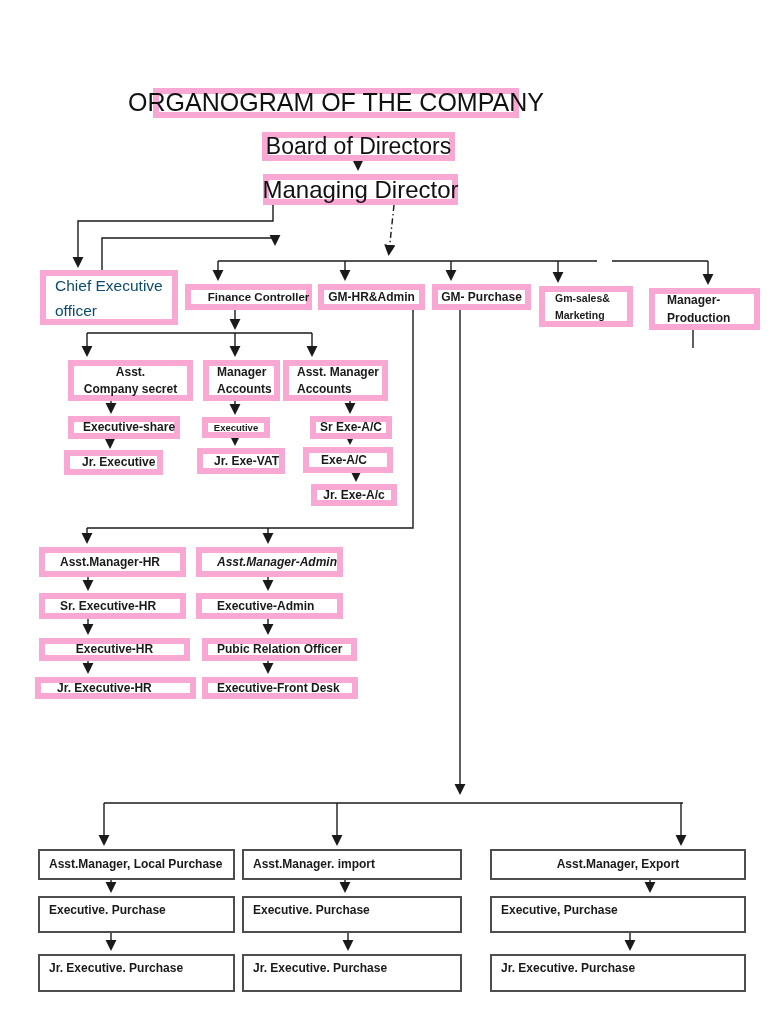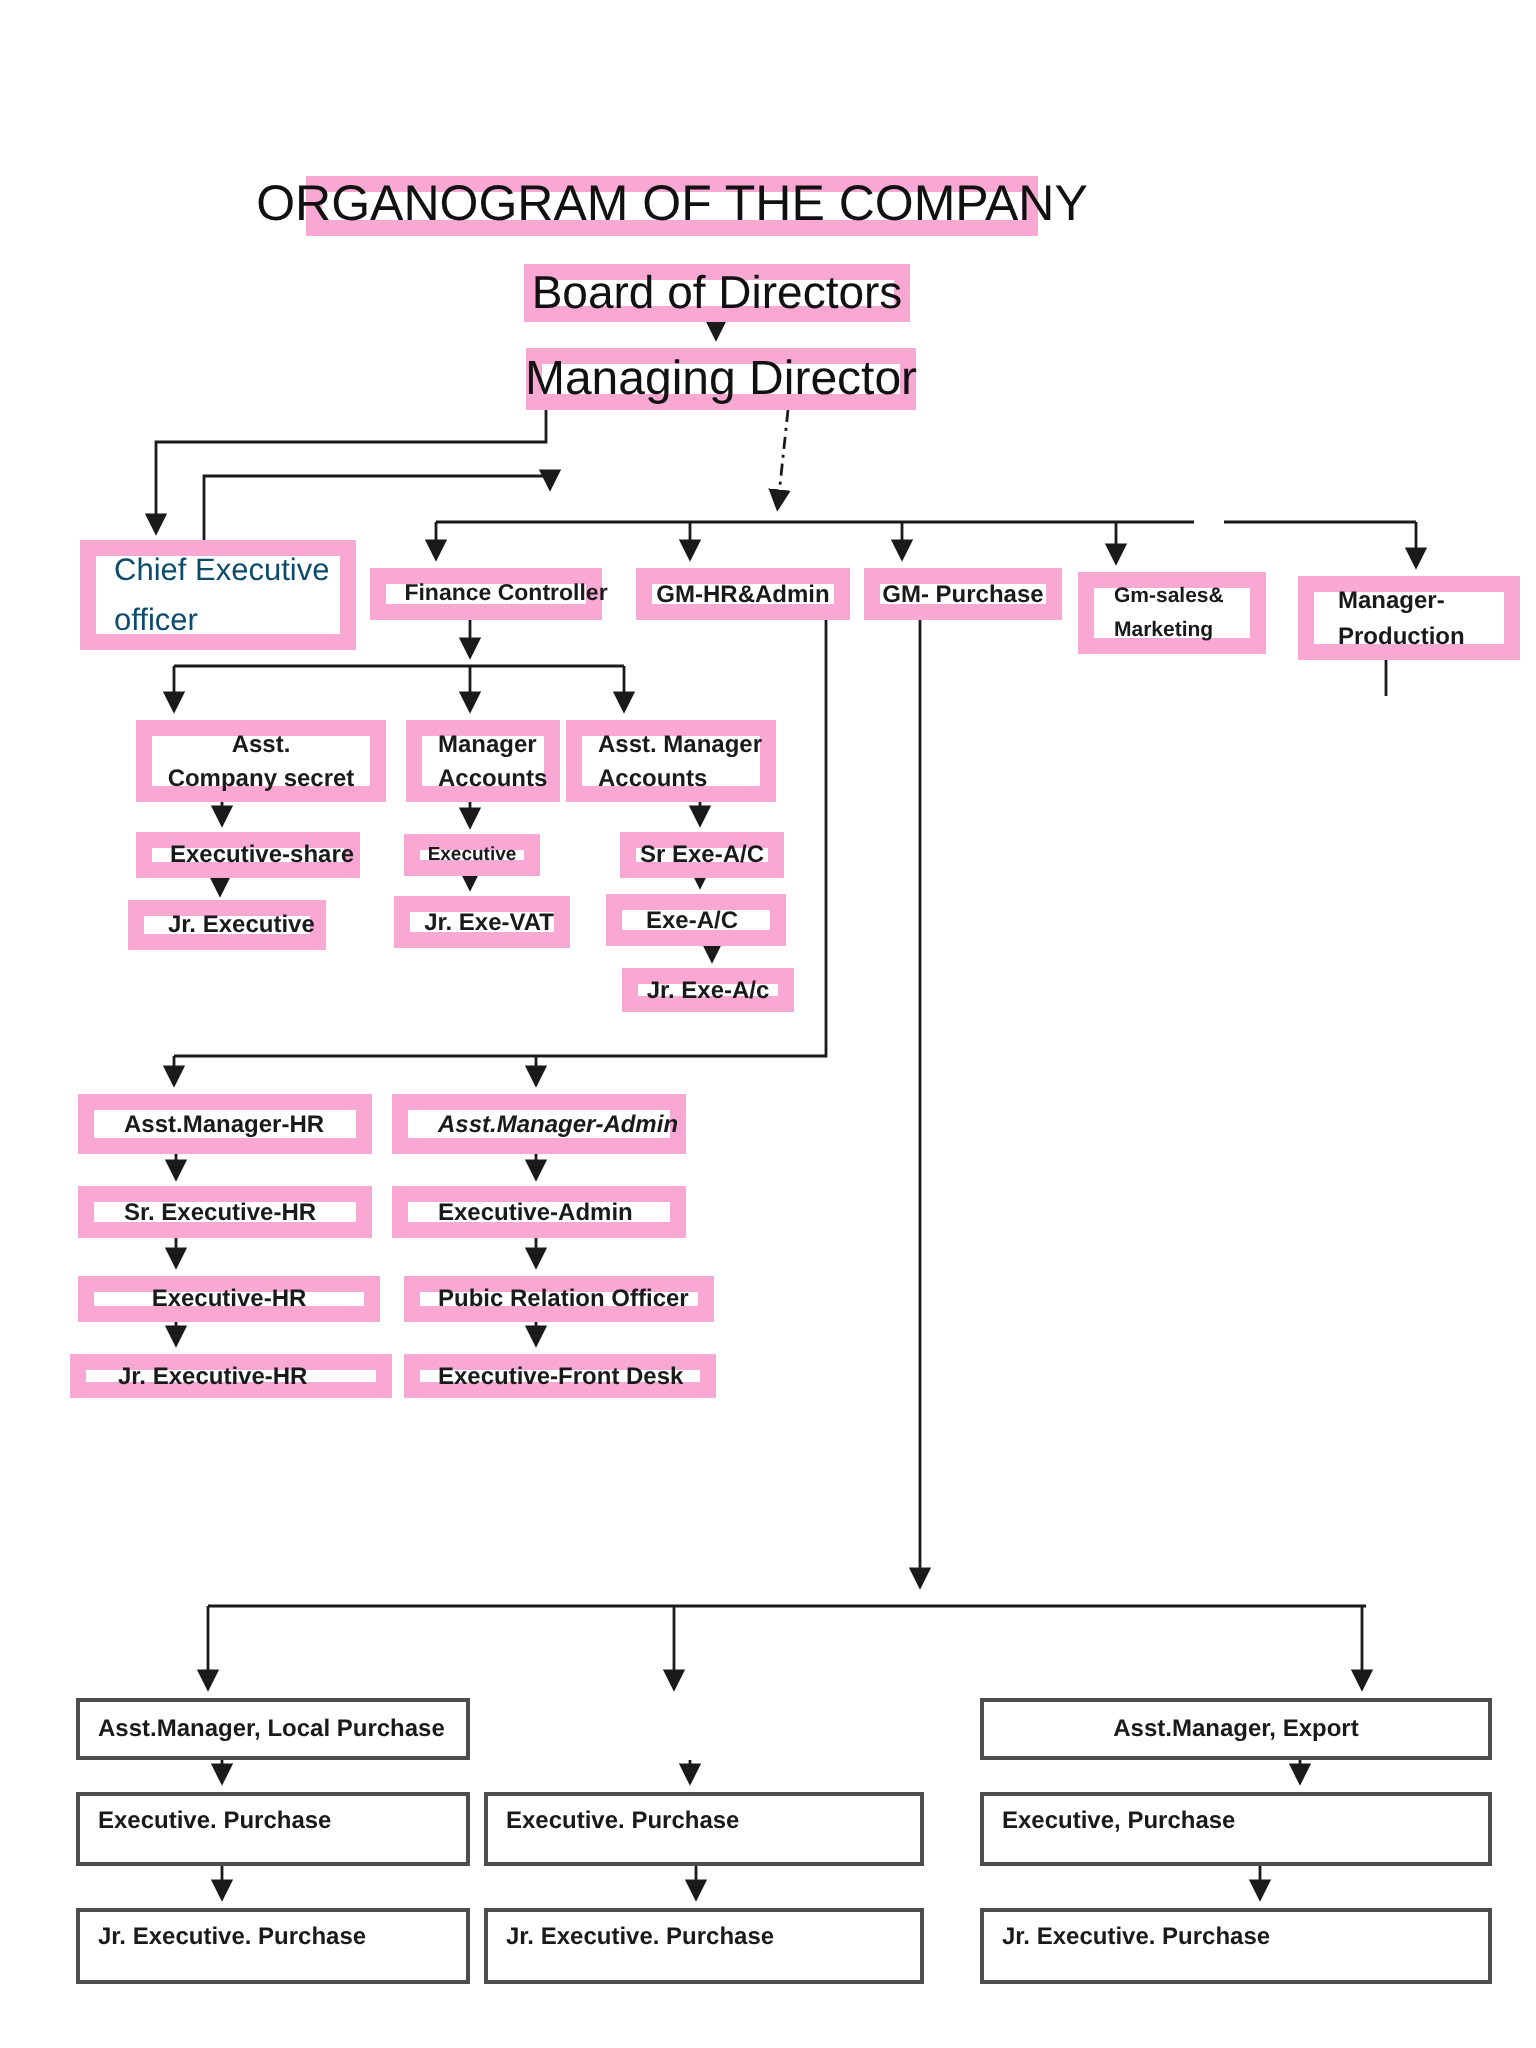--- a/index.html
+++ b/index.html
@@ -1,19 +1,19 @@
 <!DOCTYPE html>
 <html><head>
 <meta charset="utf-8">
 <style>
   html,body{margin:0;padding:0;background:#ffffff;}
   #page{position:relative;width:768px;height:1024px;background:#ffffff;overflow:hidden;
         font-family:"Liberation Sans",sans-serif;color:#1a1a1a;}
   #wires{position:absolute;left:0;top:0;width:768px;height:1024px;pointer-events:none;}
-  .bx{position:absolute;box-sizing:border-box;background:#fff;border:8px solid #f9a8d4;
+  .bx{position:absolute;box-sizing:border-box;background:#fff;border:6px solid #f9a8d4;
       font-weight:700;font-size:12px;line-height:1.25;display:flex;flex-direction:column;
       justify-content:center;white-space:nowrap;}
   .c{align-items:center;text-align:center;}
   .l{align-items:flex-start;text-align:left;}
   .big{font-weight:400;font-size:23px;justify-content:center;align-items:center;color:#111;}
   .gray{border:2.4px solid #4d4d4d;}
   .top{justify-content:flex-start;padding-top:5px;}
 </style>
 </head>
 <body>
@@ -81,21 +81,21 @@
     <span>Board of Directors</span>
   </div>
   <div class="bx big" style="left:263px;top:174px;width:195px;height:31px;font-size:24px;">
     <span>Managing Director</span>
   </div>
 
   <div class="bx l" style="left:40px;top:270px;width:138px;height:55px;padding-left:9px;font-weight:400;font-size:15.5px;line-height:25px;color:#0c4a6e;">
     <span>Chief Executive</span>
     <span>officer</span>
   </div>
-  <div class="bx c" style="left:185px;top:284px;width:116px;height:26px;font-size:11.5px;padding-left:20px;">
+  <div class="bx c" style="left:185px;top:284px;width:127px;height:26px;font-size:11.5px;padding-left:20px;">
     <span>Finance Controller</span>
   </div>
   <div class="bx c" style="left:318px;top:284px;width:107px;height:26px;">
     <span>GM-HR&amp;Admin</span>
   </div>
   <div class="bx c" style="left:432px;top:284px;width:99px;height:26px;">
     <span>GM- Purchase</span>
   </div>
   <div class="bx l" style="left:539px;top:286px;width:94px;height:41px;padding-left:10px;font-size:10.5px;font-weight:600;line-height:17px;">
     <span>Gm-sales&amp;</span>
@@ -164,20 +164,23 @@
   <div class="bx l" style="left:35px;top:677px;width:161px;height:22px;padding-left:16px;">
     <span>Jr. Executive-HR</span>
   </div>
   <div class="bx l" style="left:202px;top:677px;width:156px;height:22px;padding-left:9px;">
     <span>Executive-Front Desk</span>
   </div>
 
   <div class="bx l gray" style="left:38px;top:849px;width:197px;height:31px;padding-left:9px;">
     <span>Asst.Manager, Local Purchase</span>
   </div>
+  <div class="bx l gray" style="left:242px;top:849px;width:220px;height:31px;padding-left:9px;">
+    <span>Asst.Manager. import</span>
+  </div>
   <div class="bx c gray" style="left:490px;top:849px;width:256px;height:31px;">
     <span>Asst.Manager, Export</span>
   </div>
 
   <div class="bx l gray top" style="left:38px;top:896px;width:197px;height:37px;padding-left:9px;">
     <span>Executive. Purchase</span>
   </div>
   <div class="bx l gray top" style="left:242px;top:896px;width:220px;height:37px;padding-left:9px;">
     <span>Executive. Purchase</span>
   </div>

